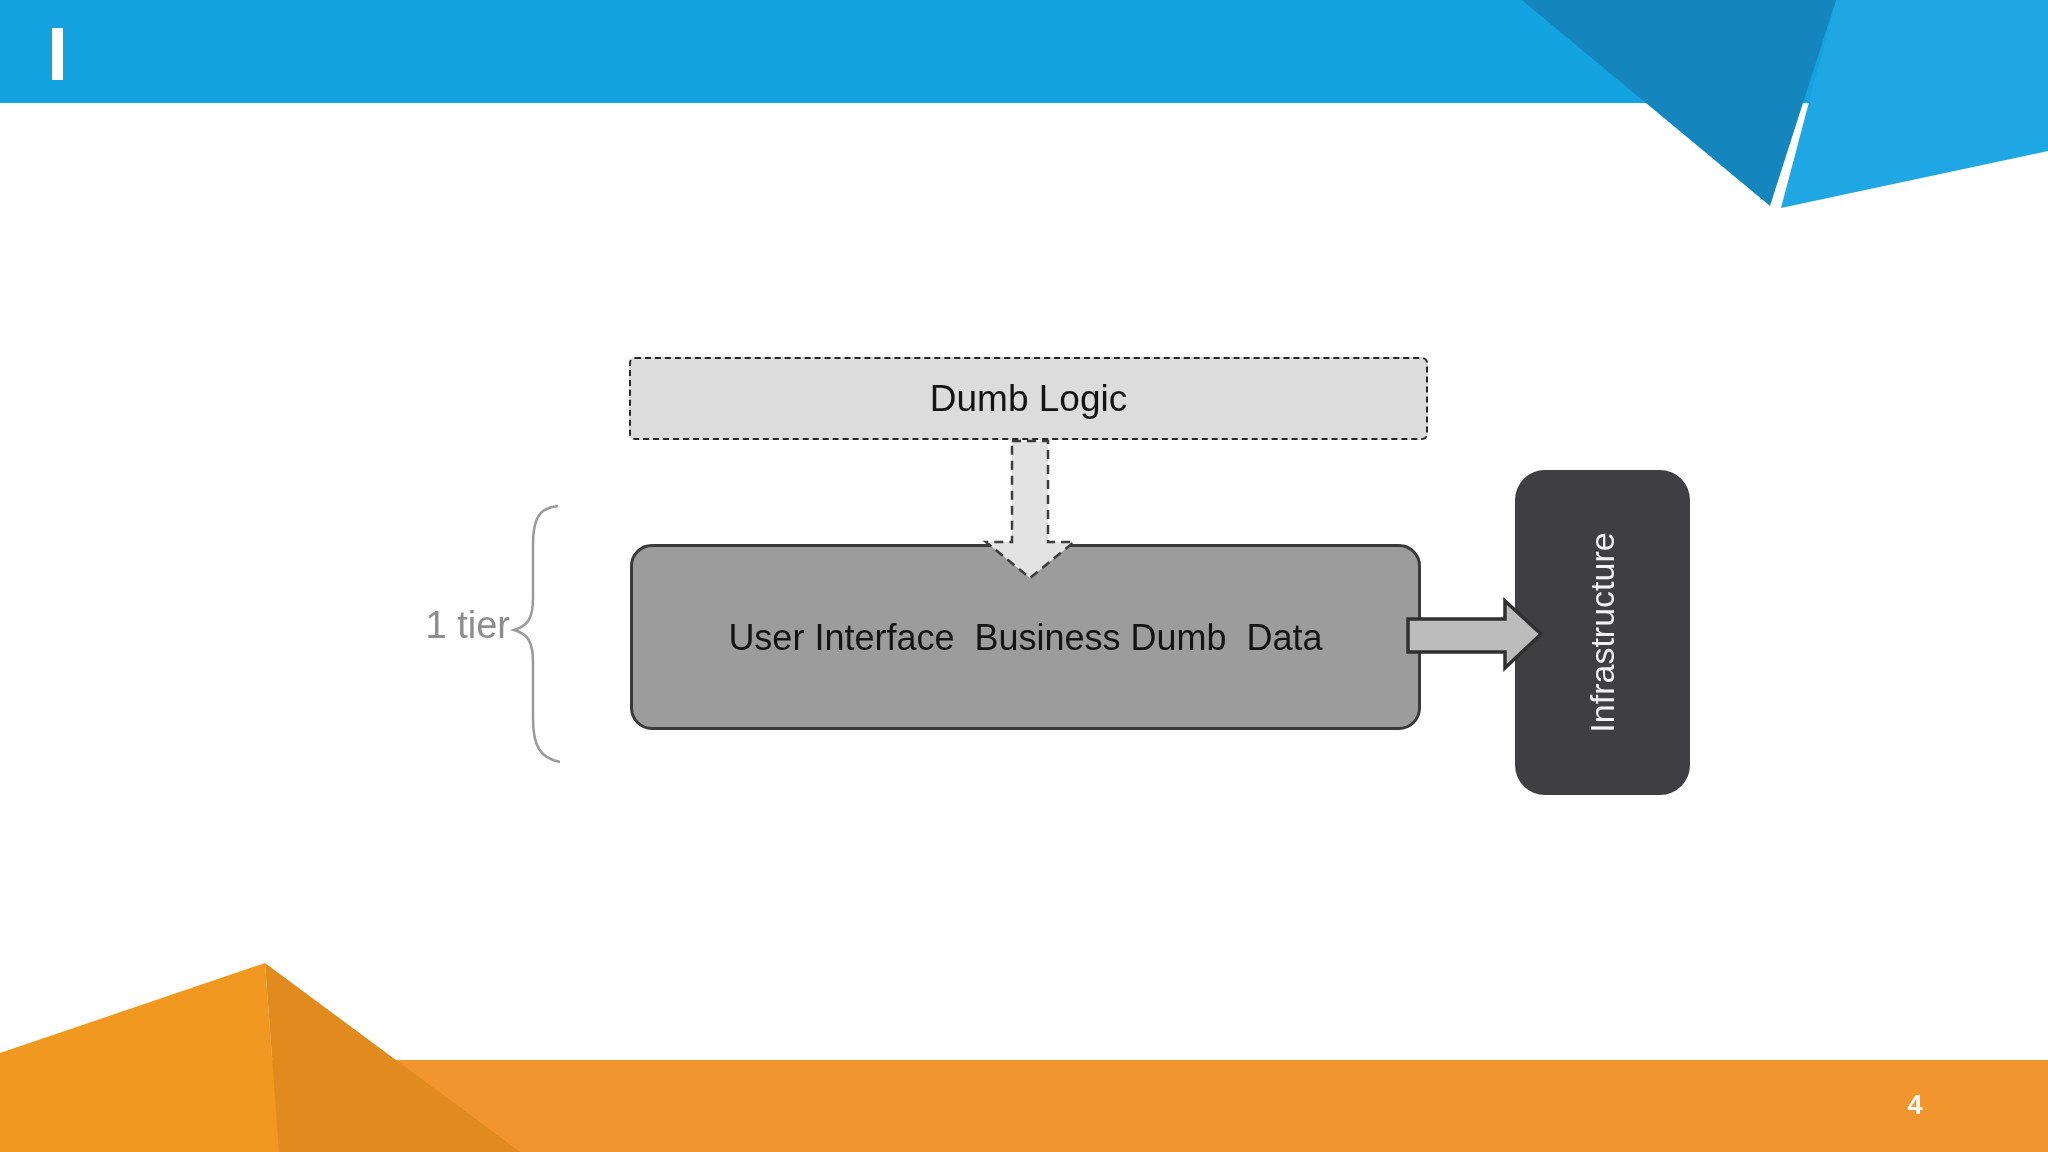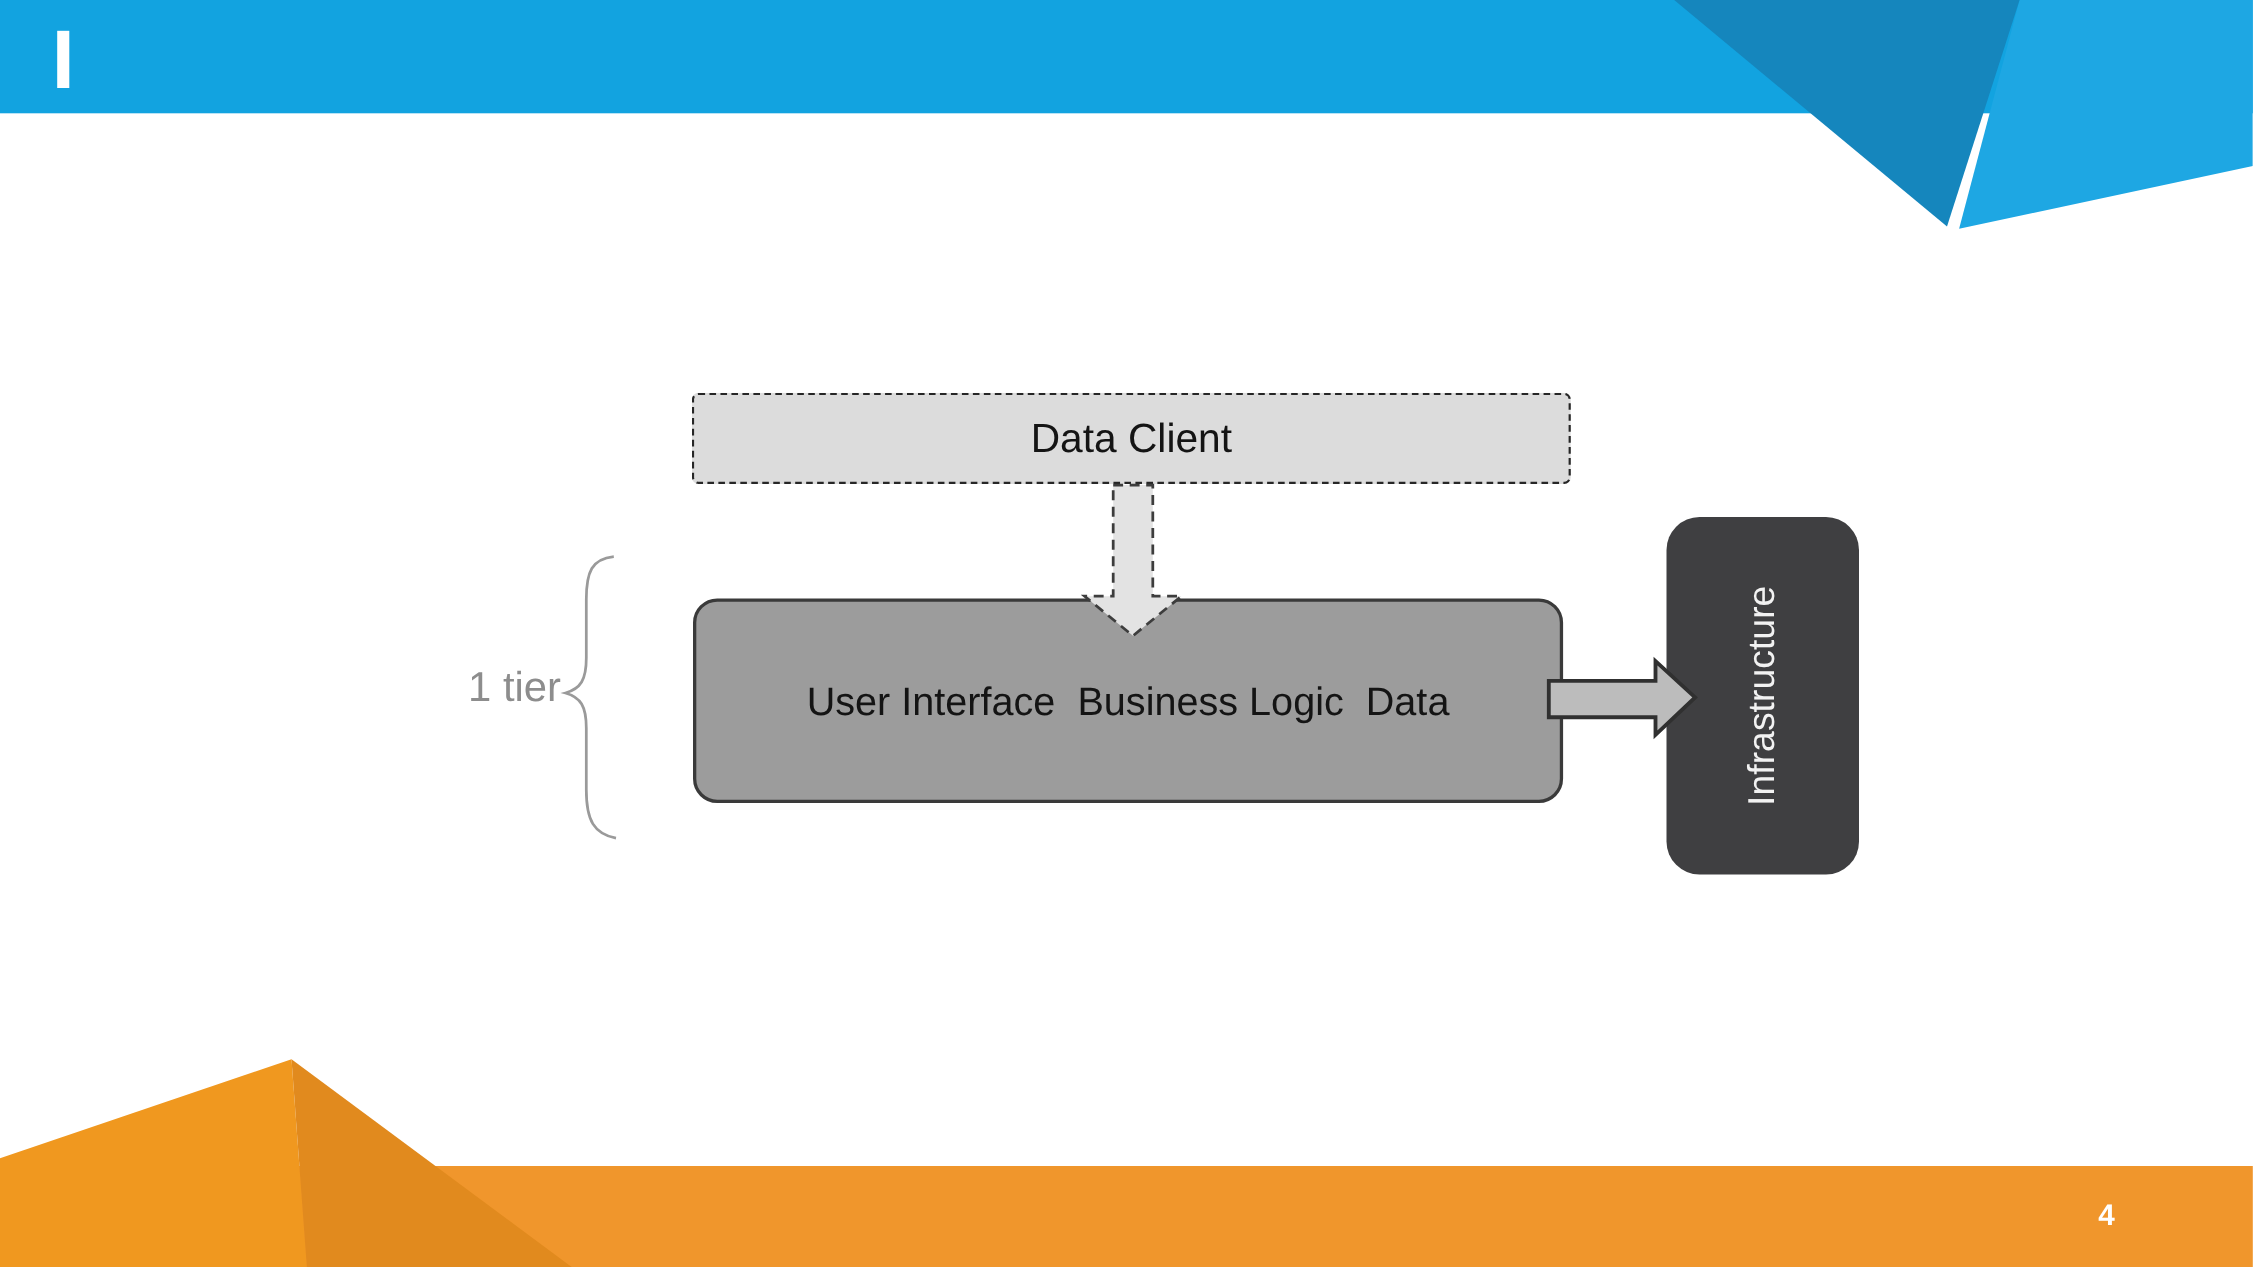--- a/index.html
+++ b/index.html
@@ -57,26 +57,26 @@
 <div class="slide">
 
   <div class="header-bar"></div>
   <div class="title-accent"></div>
   <svg class="corner-svg" style="left:1500px;top:0;" width="548" height="215" viewBox="1500 0 548 215">
     <polygon class="tri-light" points="1836,0 2048,0 2048,151 1781,208"></polygon>
     <polygon class="tri-dark" points="1522,0 1836,0 1770,206"></polygon>
   </svg>
 
   <div class="dumb-client-box">
-    <span>Data Client</span>
+    <span>Dumb Logic</span>
   </div>
 
   <div class="tier-box">
     <span>User Interface</span>
-    <span>Business Logic</span>
+    <span>Business Dumb</span>
     <span>Data</span>
   </div>
 
   <div class="infra-box">
     <span class="infra-label">Infrastructure</span>
   </div>
 
   <svg class="brace-svg" style="left:500px;top:495px;" width="80" height="280" viewBox="500 495 80 280">
     <path class="brace-path" d="M 558 506 C 538 508, 533 520, 533 545 L 533 598 C 533 618, 528 626, 514 630
              C 528 634, 533 642, 533 662 L 533 718 C 533 746, 540 758, 560 762"></path>

